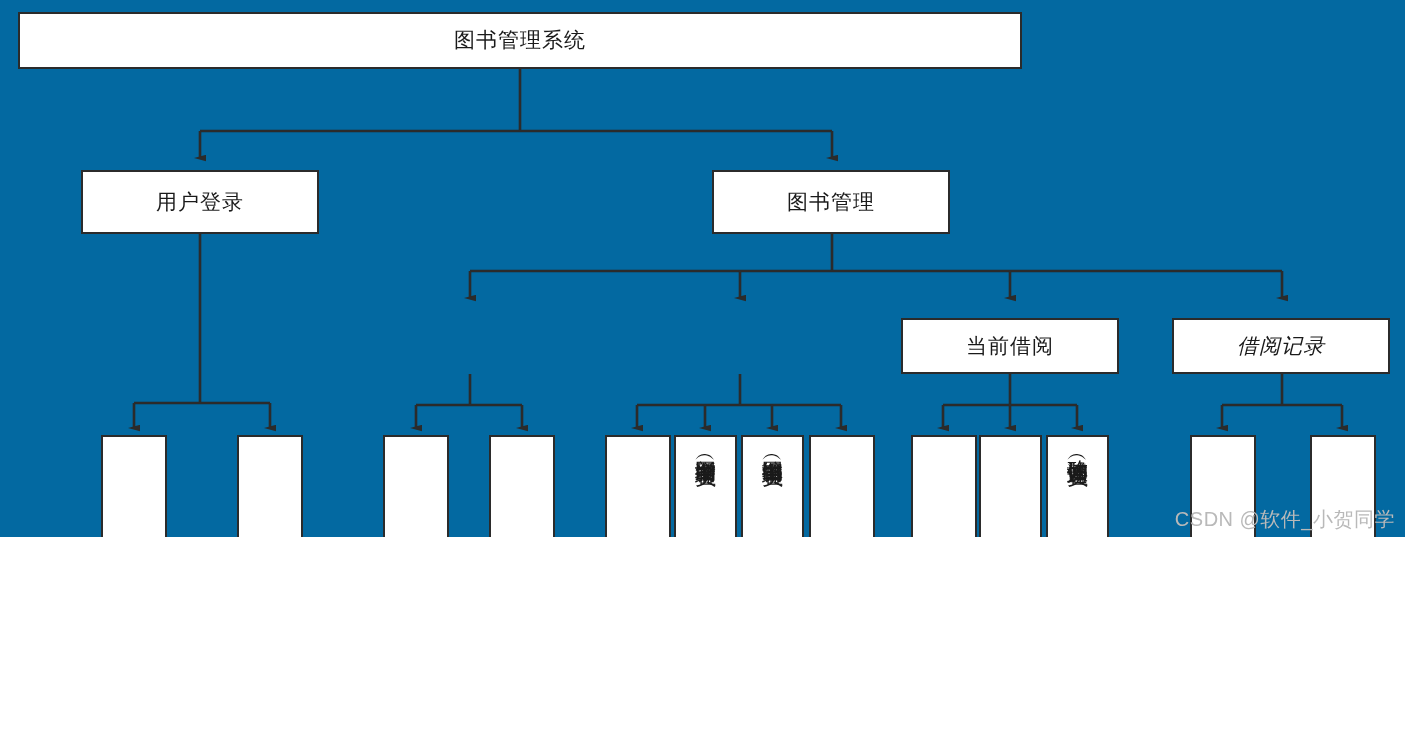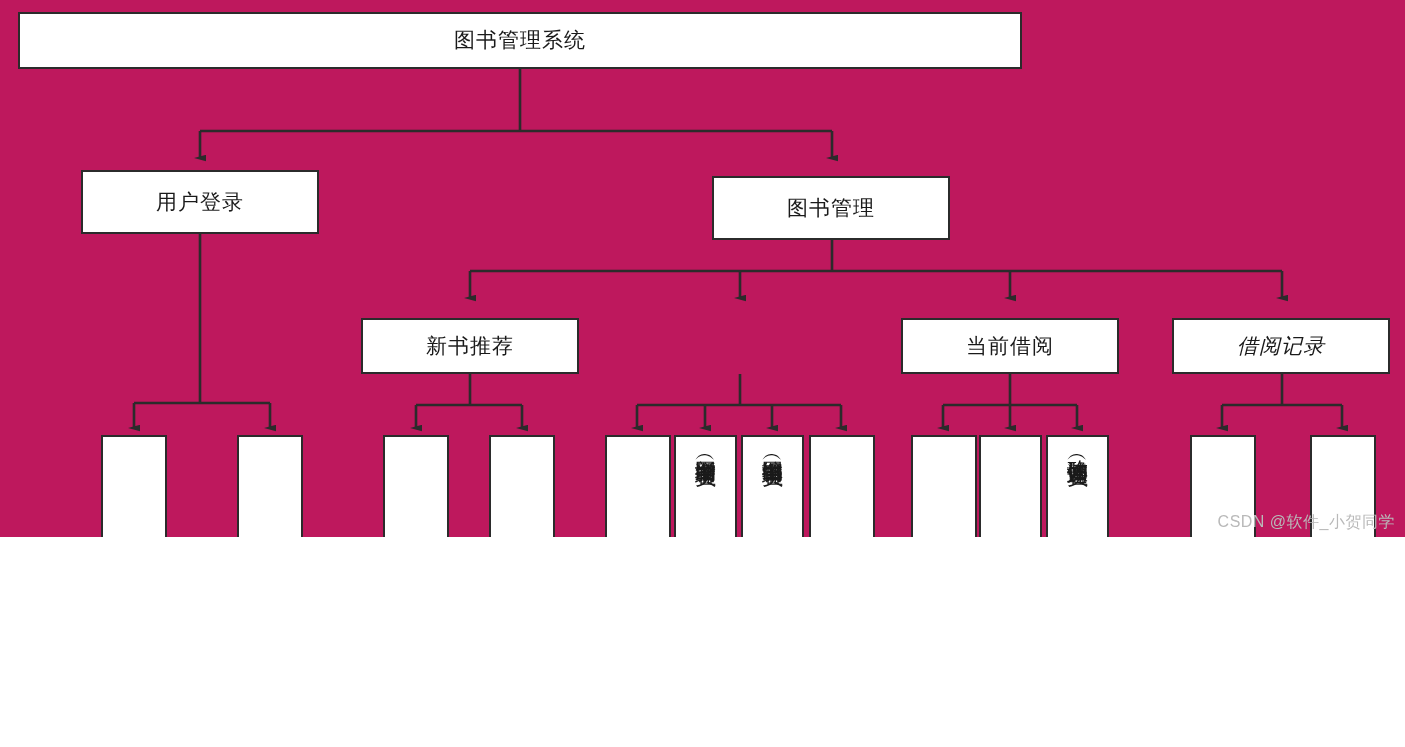--- a/index.html
+++ b/index.html
@@ -7,21 +7,21 @@
     padding: 0;
     background: #ffffff;
   }
   body {
     font-family: "Liberation Sans", "DejaVu Sans", sans-serif;
   }
   #canvas {
     position: relative;
     width: 1405px;
     height: 537px;
-    background: #be185d;
+    background: #0369a1;
     overflow: hidden;
   }
   svg.wires {
     position: absolute;
     left: 0;
     top: 0;
     width: 1405px;
     height: 747px;
     pointer-events: none;
   }
@@ -53,21 +53,21 @@
     line-height: 1.05;
   }
   .node.leaf.centered {
     align-items: center;
     padding-top: 0;
   }
   .watermark {
     position: absolute;
     right: 10px;
     bottom: 4px;
-    font-size: 16px;
+    font-size: 20px;
     color: #b9b9b9;
     white-space: nowrap;
     letter-spacing: 0.5px;
   }
 </style>
 </head>
 <body>
 
 <div id="canvas">
 
@@ -121,27 +121,24 @@
     </g>
   </svg>
 
   <div class="node horiz" style="left:18px; top:12px; width:1004px; height:57px;">
     <span>图书管理系统</span>
   </div>
 
   <div class="node horiz" style="left:81px; top:170px; width:238px; height:64px;">
     <span>用户登录</span>
   </div>
-  <div class="node horiz" style="left:712px; top:176px; width:238px; height:64px;">
+  <div class="node horiz" style="left:712px; top:170px; width:238px; height:64px;">
     <span>图书管理</span>
   </div>
 
-  <div class="node horiz" style="left:361px; top:318px; width:218px; height:56px;">
-    <span>新书推荐</span>
-  </div>
   <div class="node horiz" style="left:901px; top:318px; width:218px; height:56px;">
     <span>当前借阅</span>
   </div>
   <div class="node horiz" style="left:1172px; top:318px; width:218px; height:56px;font-style:italic;">
     <span>借阅记录</span>
   </div>
 
   <div class="node leaf centered" style="left:101px; top:435px; width:66px; height:298px;">
     <span class="vtext">用户登录</span>
   </div>

